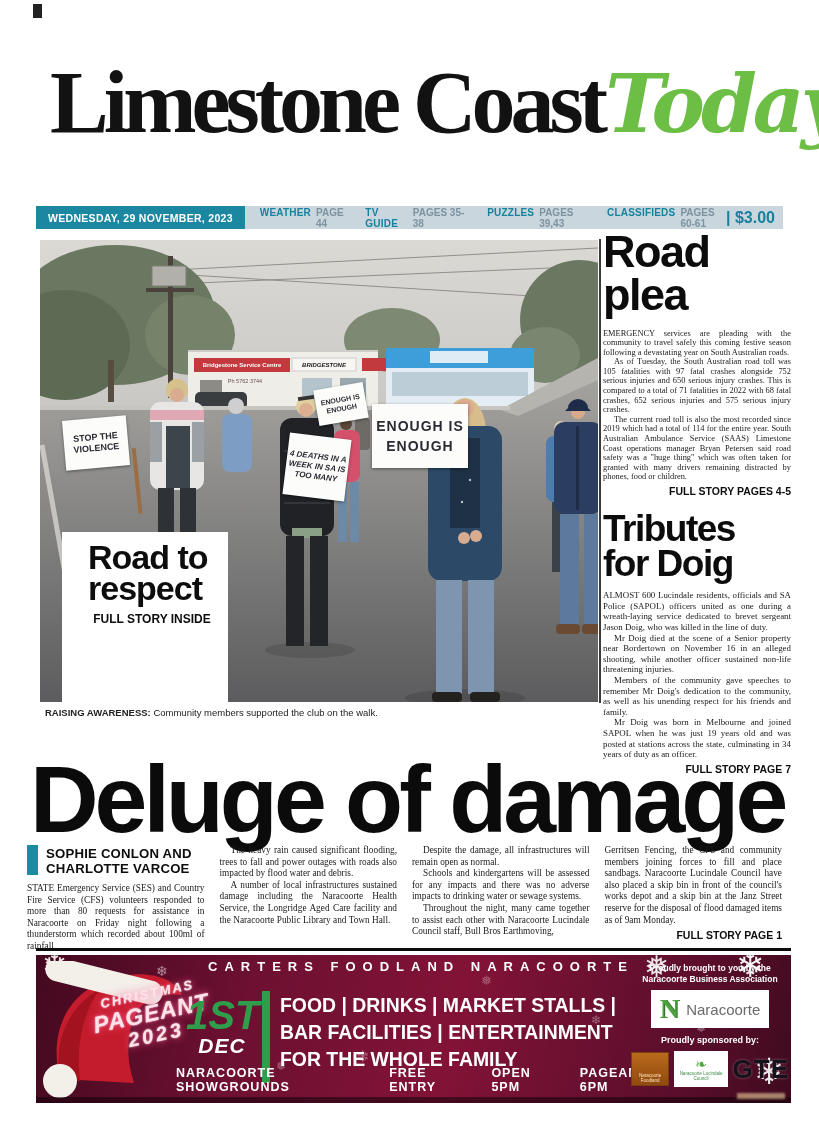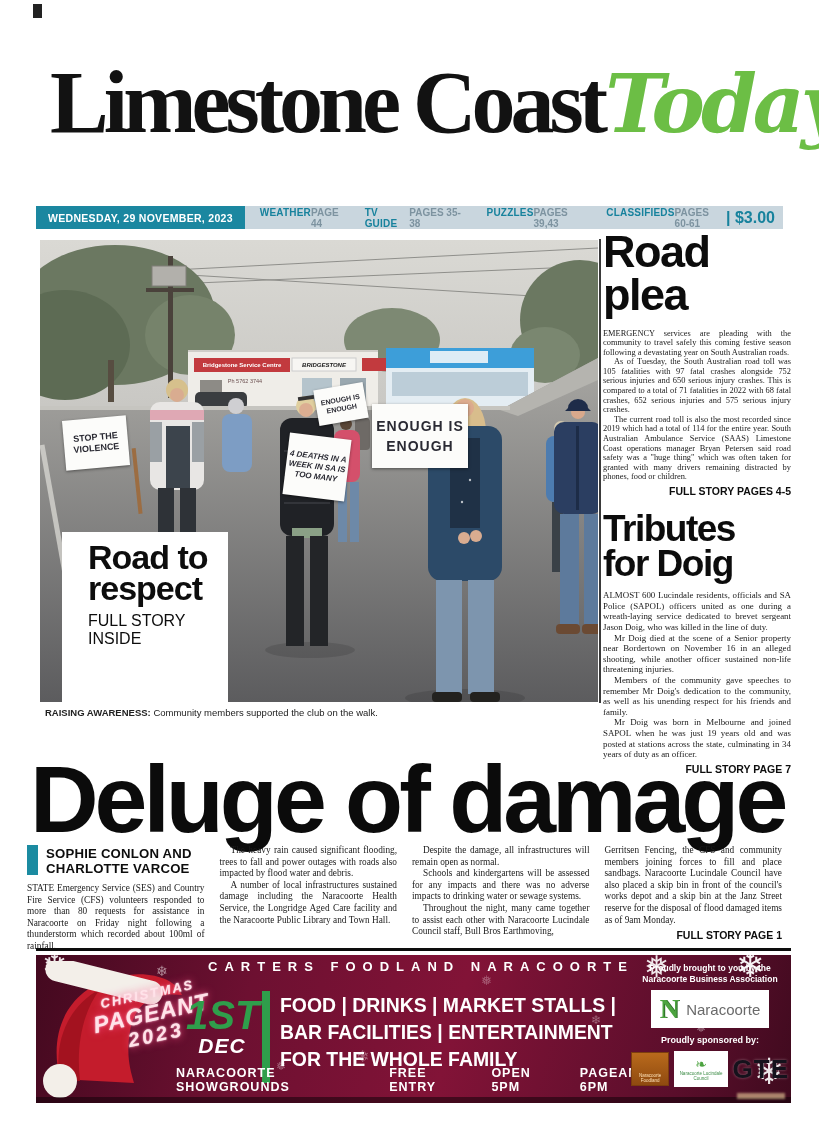--- a/index.html
+++ b/index.html
@@ -13,38 +13,38 @@
   .mast-black { font-family:"Liberation Serif", serif; font-weight:bold; font-size:88px; letter-spacing:-5px; color:#121212; }
   .mast-green { font-family:"DejaVu Serif", serif; font-style:italic; font-weight:bold; font-size:80px; letter-spacing:-4px;
                 color:#6cbe45; margin-left:2px; }
 
   
   .infobar { position:absolute; left:36px; top:206px; width:747px; height:23px; background:#c9d6de; display:flex; align-items:stretch; }
   .date-box { background:#1b87a0; color:#fff; font-size:10.5px; font-weight:bold; padding:0 12px; display:flex; align-items:center; letter-spacing:.3px; }
   .info-items { display:flex; align-items:center; gap:20px; padding-left:15px; flex:1; }
   .info-item { display:flex; align-items:flex-start; }
   .info-label { color:#17829d; font-weight:bold; font-size:10px; letter-spacing:.2px; }
-  .info-pages { color:#7d93a0; font-weight:bold; font-size:10px; }
+  .info-pages { color:#7d93a0; font-weight:bold; font-size:10px; margin-left:5px; }
   .price { color:#17829d; font-weight:bold; font-size:16px; display:flex; align-items:center; padding-right:8px; }
 
   
   .photo { position:absolute; left:40px; top:240px; width:558px; height:462px; overflow:hidden; background:#c9c8c4; }
   .col-rule { position:absolute; left:599px; top:239px; width:2px; height:464px; background:#3a3a3a; }
   .sign { position:absolute; background:#fcfcfa; box-shadow:0 1px 3px rgba(0,0,0,.45);
           display:flex; flex-direction:column; align-items:center; justify-content:center;
           color:#2a2a33; font-weight:bold; text-align:center; }
   #sign-stop   { left:24px;  top:178px; width:64px; height:50px; transform:rotate(-5deg); font-size:9px; line-height:11px; }
   #sign-deaths { left:246px; top:196px; width:62px; height:62px; transform:rotate(7deg);  font-size:8px; line-height:10px; font-style:italic; }
   #sign-enough { left:332px; top:164px; width:96px; height:64px; font-size:14px; line-height:20px; letter-spacing:1px; }
   #sign-enough-sm { left:276px; top:146px; width:50px; height:36px; transform:rotate(-10deg); font-size:7px; line-height:9px; }
 
   .overlay { position:absolute; left:22px; top:292px; width:166px; height:170px; background:#ffffff; padding:8px 12px 0 26px; box-sizing:border-box; }
   .overlay h2 { margin:2px 0 8px 0; font-size:34px; line-height:31px; letter-spacing:-1px; color:#0d0d0d; }
   .overlay .ov-body { font-size:9.3px; line-height:12px; text-align:justify; color:#222; }
-  .overlay .ov-cta { font-size:16px; font-weight:normal; text-align:left; margin-top:4px; color:#0d0d0d; }
+  .overlay .ov-cta { font-size:12px; font-weight:bold; text-align:center; margin-top:4px; color:#0d0d0d; }
 
   .caption { position:absolute; left:45px; top:707px; width:550px; font-size:9.5px; color:#222; }
   .caption b { font-weight:bold; }
 
   
   .right-col { position:absolute; left:603px; top:231px; width:188px; }
   .headline-lg { font-weight:bold; color:#0c0c0c; letter-spacing:-1.5px; line-height:.95; margin:0; }
   #rp-headline { font-size:45px; margin-bottom:12px; }
   #tb-headline { font-size:37px; margin:14px 0 9px 0; }
   .serif-body p { font-family:"Liberation Serif", serif; margin:0; text-align:justify; color:#1a1a1a; }

